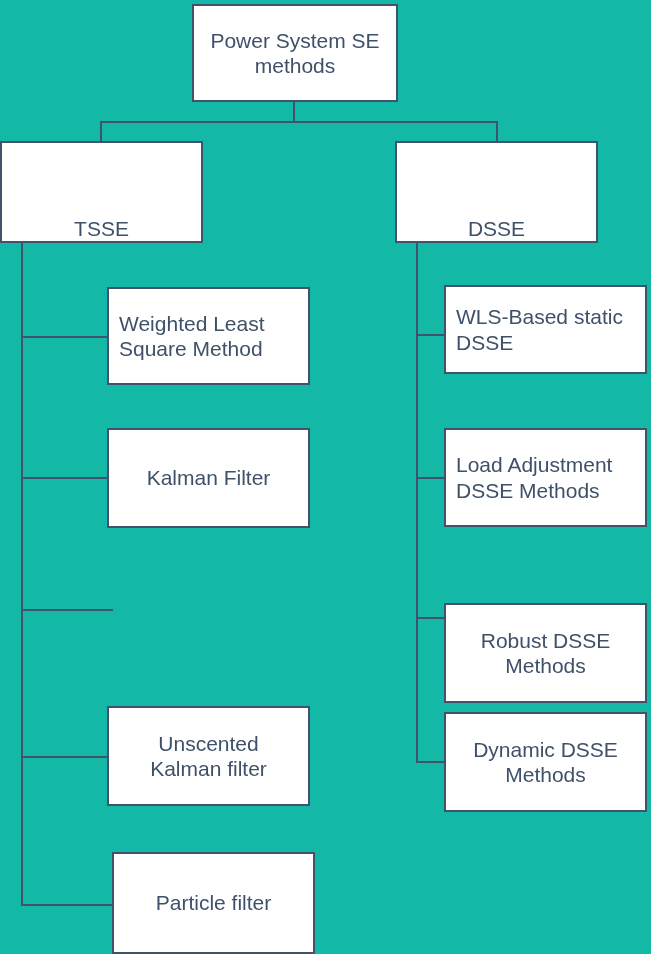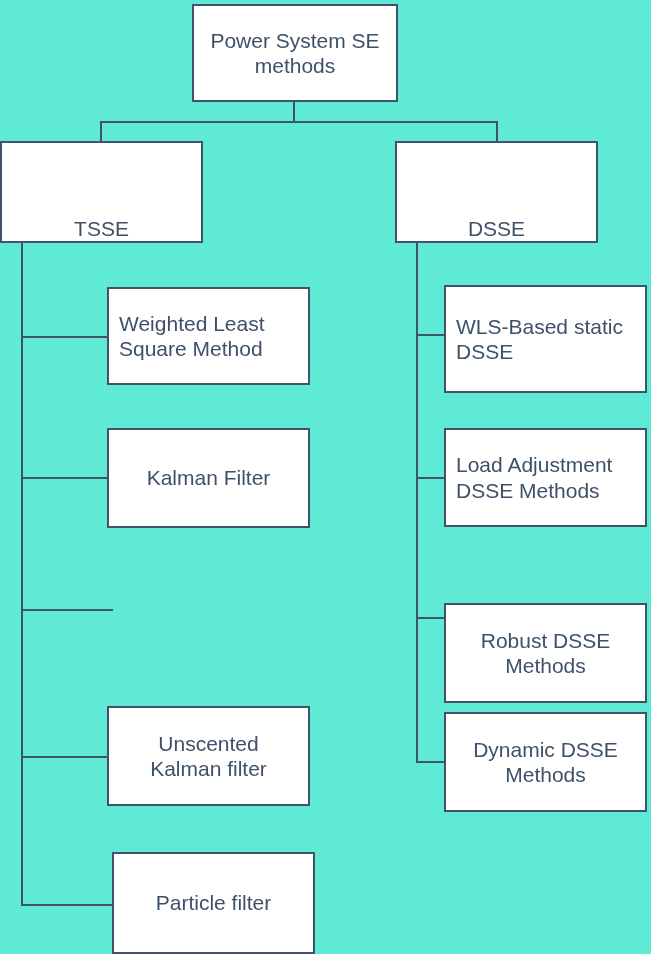--- a/index.html
+++ b/index.html
@@ -7,21 +7,21 @@
     padding: 0;
     background: #ffffff;
   }
   body {
     font-family: "Liberation Sans", sans-serif;
   }
   #canvas {
     position: relative;
     width: 651px;
     height: 954px;
-    background: #5eead4;
+    background: #14b8a6;
     overflow: hidden;
   }
   .node {
     position: absolute;
     box-sizing: border-box;
     border: 2px solid #41536b;
     background: #ffffff;
     color: #3f5169;
     display: flex;
     align-items: center;
@@ -101,21 +101,21 @@
 
   <div class="node leaf" style="left:107px; top:706px; width:203px; height:100px;">
     <span class="label">Unscented
 Kalman filter</span>
   </div>
 
   <div class="node leaf" style="left:112px; top:852px; width:203px; height:102px;">
     <span class="label">Particle filter</span>
   </div>
 
-  <div class="node leaf align-left" style="left:444px; top:285px; width:203px; height:108px;">
+  <div class="node leaf align-left" style="left:444px; top:285px; width:203px; height:89px;">
     <span class="label">WLS-Based static
 DSSE</span>
   </div>
 
   <div class="node leaf align-left" style="left:444px; top:428px; width:203px; height:99px;">
     <span class="label">Load Adjustment
 DSSE Methods</span>
   </div>
 
   <div class="node leaf" style="left:444px; top:567px; width:203px; height:100px;margin-top:36px;">

